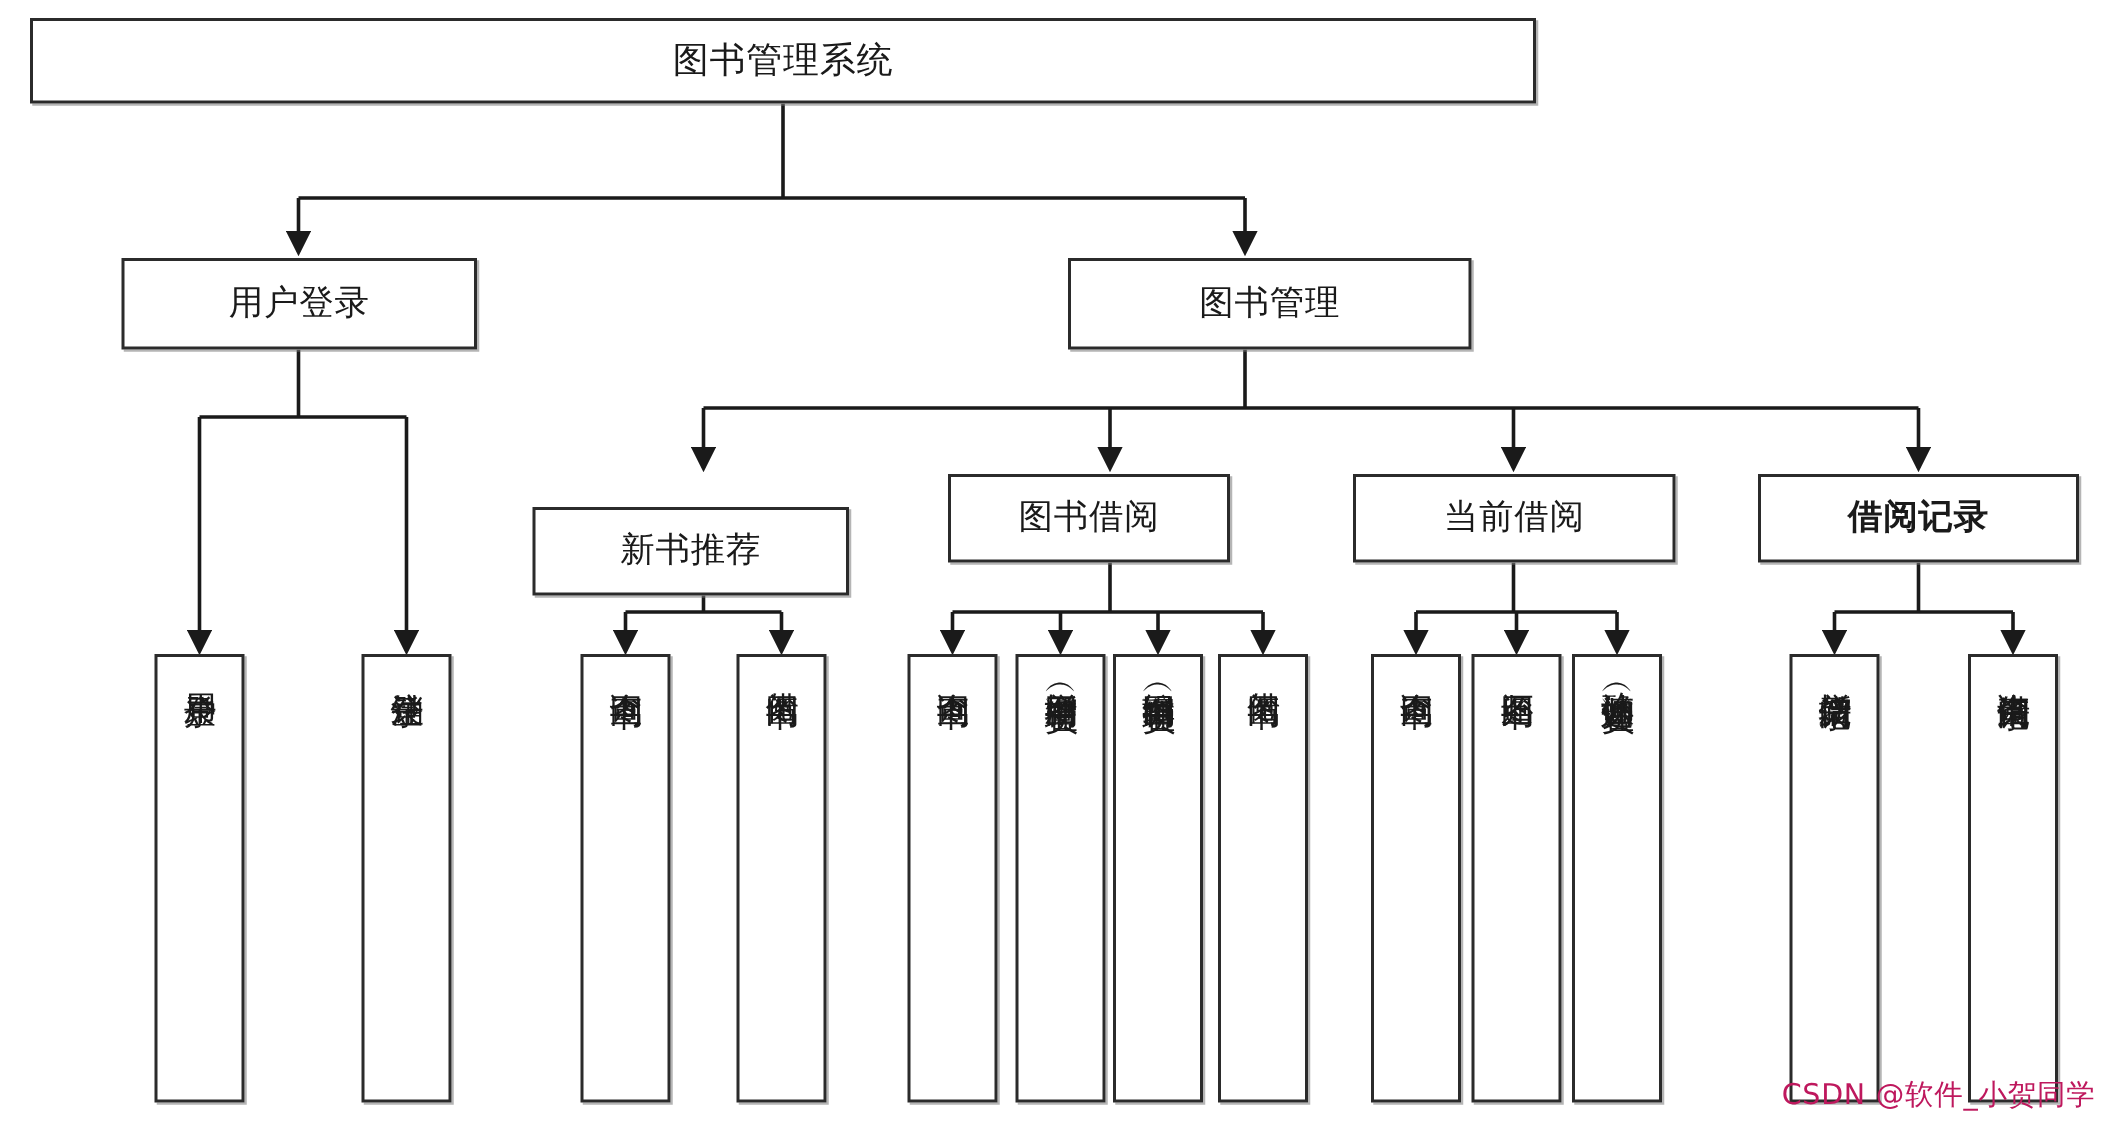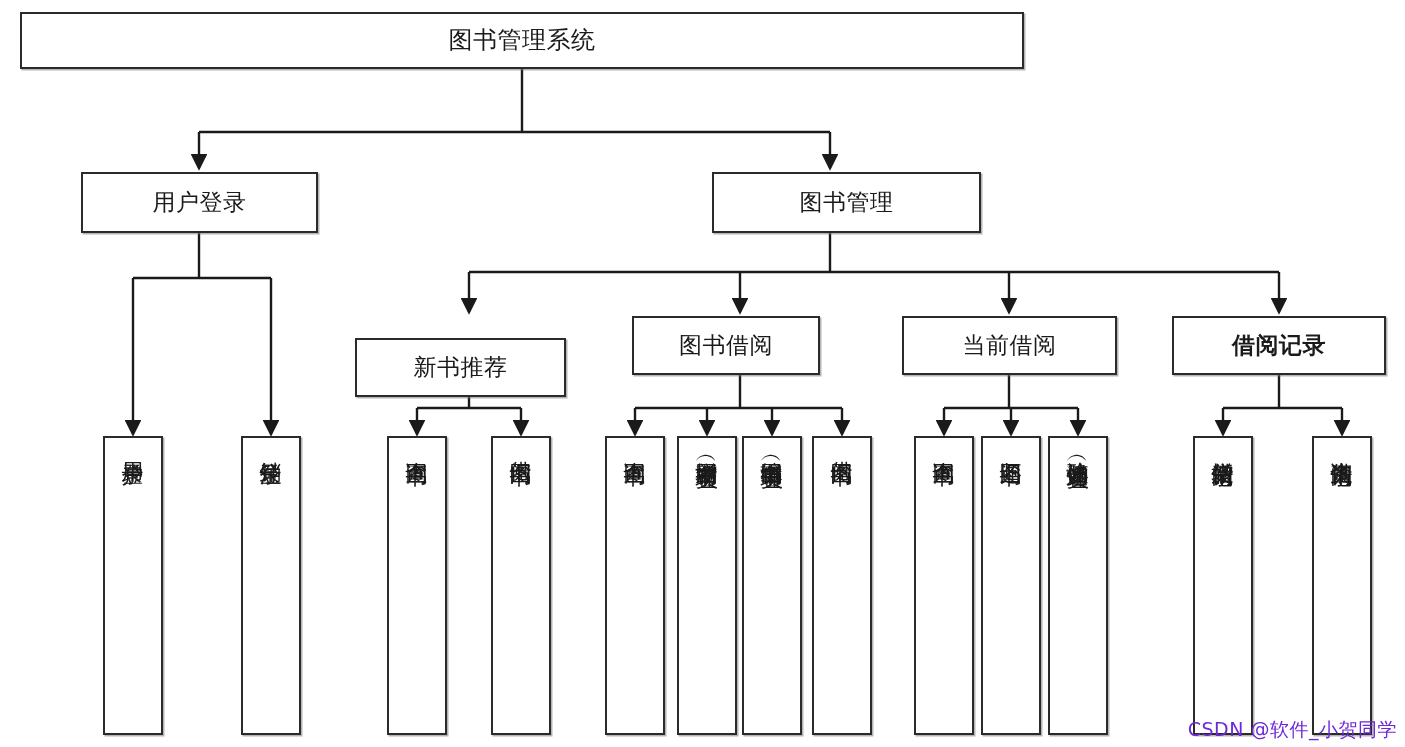--- a/index.html
+++ b/index.html
@@ -61,21 +61,21 @@
     text-orientation: upright;
     font-size: 22px;
     line-height: 1.05;
     letter-spacing: 1px;
   }
   .watermark {
     position: absolute;
     right: 8px;
     bottom: 4px;
     font-size: 19px;
-    color: #6d28d9;
+    color: #be185d;
     letter-spacing: 0.5px;
     user-select: none;
     white-space: nowrap;
   }
 </style>
 </head>
 <body>
 
 <div id="diagram-root">
 

